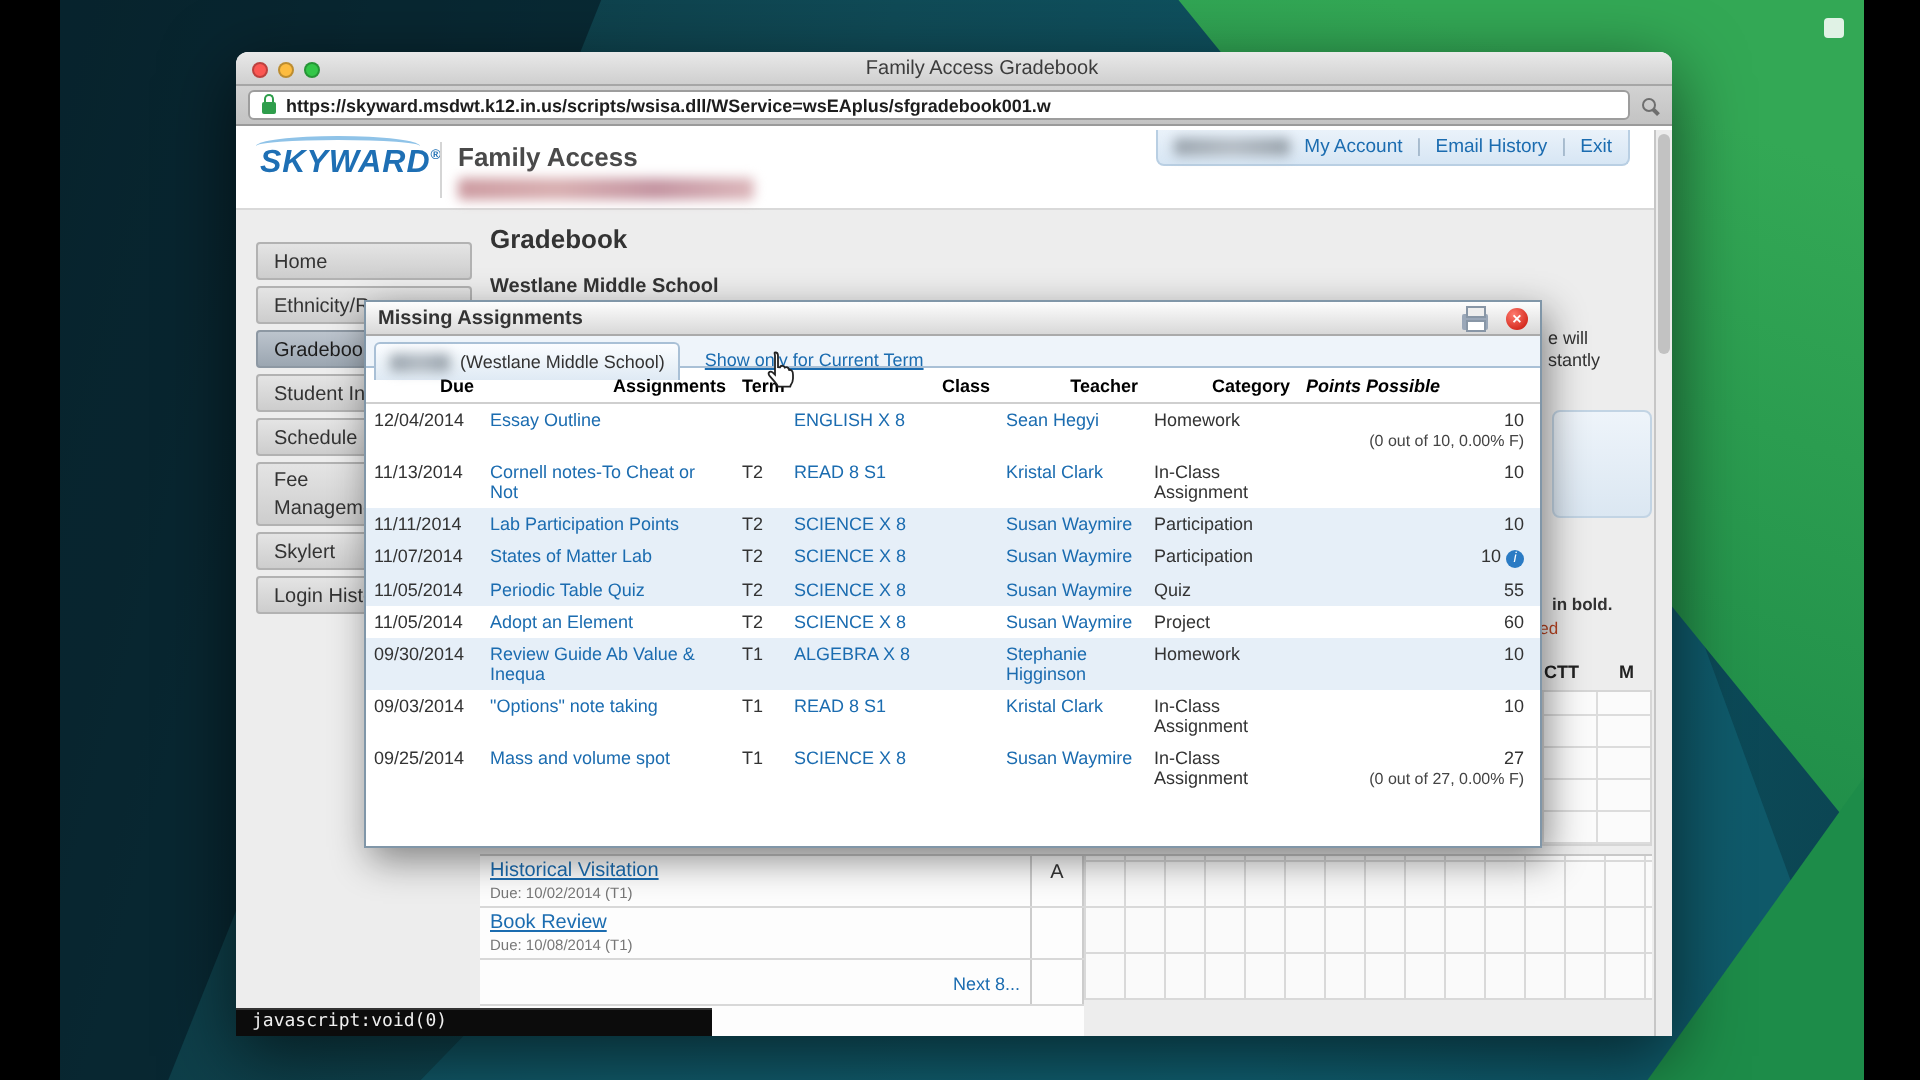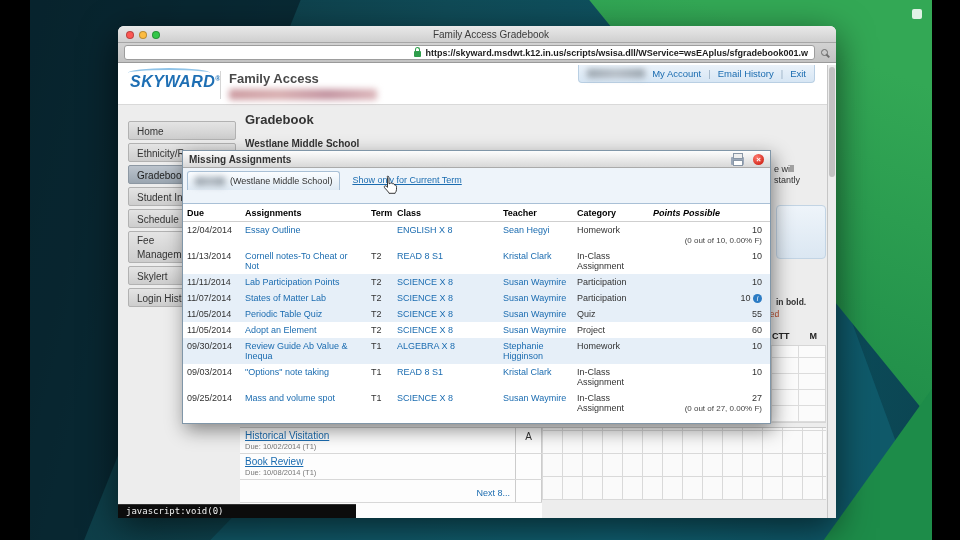--- a/index.html
+++ b/index.html
@@ -22,21 +22,21 @@
        border-radius:6px 6px 0 0;box-shadow:0 10px 36px rgba(0,0,0,.6);z-index:5;}
   .titlebar{height:17px;background:linear-gradient(#e9e9e9,#cfcfcf);border-bottom:1px solid #a6a6a6;
        border-radius:6px 6px 0 0;position:relative;}
   .wtitle{text-align:center;font-size:10px;color:#3c3c3c;line-height:17px;margin-left:28px;}
   .lights{position:absolute;left:8px;top:5px;display:flex;gap:5px;}
   .light{width:8px;height:8px;border-radius:50%;border:1px solid rgba(0,0,0,.25);}
   .l-red{background:#fc5753;} .l-yel{background:#fdbc40;} .l-grn{background:#33c748;}
   .urlbar{height:20px;background:linear-gradient(#d2d2d2,#c3c3c3);border-bottom:1px solid #9a9a9a;
        display:flex;align-items:center;padding:0 6px;gap:6px;}
   .urlfield{flex:1;height:15px;background:#fff;border:1px solid #9d9d9d;border-radius:3px;
-       display:flex;align-items:center;padding:0 6px;gap:5px;overflow:hidden;justify-content:flex-end;}
+       display:flex;align-items:center;padding:0 6px;gap:5px;overflow:hidden;}
   .urltext{font-size:9px;font-weight:bold;color:#1d1d1d;white-space:nowrap;}
   .lock{width:7px;height:6px;background:#2f9e4c;border-radius:1px;position:relative;margin-top:3px;flex:0 0 auto;}
   .lock:before{content:"";position:absolute;top:-4px;left:1px;width:3px;height:3px;
        border:1px solid #2f9e4c;border-bottom:none;border-radius:3px 3px 0 0;}
   .mag{width:7px;height:7px;border:1.5px solid #6e6e6e;border-radius:50%;position:relative;flex:0 0 auto;margin-right:2px;}
   .mag:after{content:"";position:absolute;width:4px;height:1.5px;background:#6e6e6e;
        transform:rotate(45deg);right:-3px;bottom:-1px;}
   
   .page{position:absolute;top:39px;left:0;right:0;bottom:0;background:#ededed;overflow:hidden;}
   .pheader{position:absolute;top:0;left:0;right:9px;height:40px;background:#fff;border-bottom:1px solid #d9d9d9;}
@@ -98,29 +98,29 @@
   .modal{position:absolute;left:64px;top:85px;width:589px;height:274px;background:#fff;
        border:1px solid #8096a8;box-shadow:3px 6px 18px rgba(0,0,0,.45);z-index:30;}
   .mhead{height:17px;background:linear-gradient(#fdfdfd,#d8d8d8);border-bottom:1px solid #aaa;position:relative;}
   .mtitle{position:absolute;left:6px;top:0;font-size:10px;font-weight:bold;color:#333;line-height:17px;}
   .printer{position:absolute;right:26px;top:6px;width:13px;height:8px;background:#9aa7b8;border-radius:1px;cursor:pointer;}
   .printer:before{content:"";position:absolute;left:2px;top:-4px;width:8px;height:4px;background:#eee;border:1px solid #8896a6;}
   .printer:after{content:"";position:absolute;left:2px;top:3px;width:8px;height:4px;background:#fff;border:1px solid #8896a6;}
   .mclose{position:absolute;right:6px;top:3px;width:11px;height:11px;border-radius:50%;cursor:pointer;
        background:radial-gradient(circle at 35% 30%,#ff7a6e,#d42a1e 75%);color:#fff;font-size:8px;
        line-height:11px;text-align:center;font-weight:bold;}
-  .mtabs{height:36px;background:#eef4fa;border-bottom:1px solid #a9c0d6;padding:3px 4px 0;}
+  .mtabs{height:16px;background:#eef4fa;border-bottom:1px solid #a9c0d6;padding:3px 4px 0;}
   .mtab{display:inline-flex;height:19px;align-items:center;gap:5px;padding:0 7px;font-size:9px;color:#333;
        background:linear-gradient(#fbfdff,#dfeaf4);border:1px solid #a9c0d6;border-bottom:none;
        border-radius:3px 3px 0 0;cursor:pointer;}
   .blur-tab{width:30px;height:9px;background:linear-gradient(90deg,#98a2ab,#b2bac2,#96a0a9);}
   .filter-link{margin-left:12px;font-size:9px;color:#1b6cb0;text-decoration:underline;
        position:relative;top:-3px;}
   .mtable{width:100%;border-collapse:collapse;table-layout:fixed;}
-  .mtable th{font-size:9px;font-weight:bold;color:#000;text-align:left;padding:4px 4px 3px;
+  .mtable th{font-size:9px;font-weight:bold;color:#000;text-align:right;padding:4px 4px 3px;
        border-bottom:1px solid #cfcfcf;cursor:pointer;}
   .mtable th.r{text-align:left;padding-right:8px;font-style:italic;}
   .mtable td{font-size:9px;color:#333;padding:3px 4px;vertical-align:top;}
   .mtable tr.hl td{background:#e6eff8;}
   .mtable a{color:#1b6cb0;text-decoration:none;}
   .c-pts{text-align:right;padding-right:8px !important;white-space:nowrap;}
   .note{font-size:8px;color:#444;margin-top:1px;}
   .info{display:inline-block;width:9px;height:9px;border-radius:50%;background:#2b7bc4;color:#fff;
        font-size:7px;line-height:9px;text-align:center;font-style:italic;cursor:pointer;}
   

